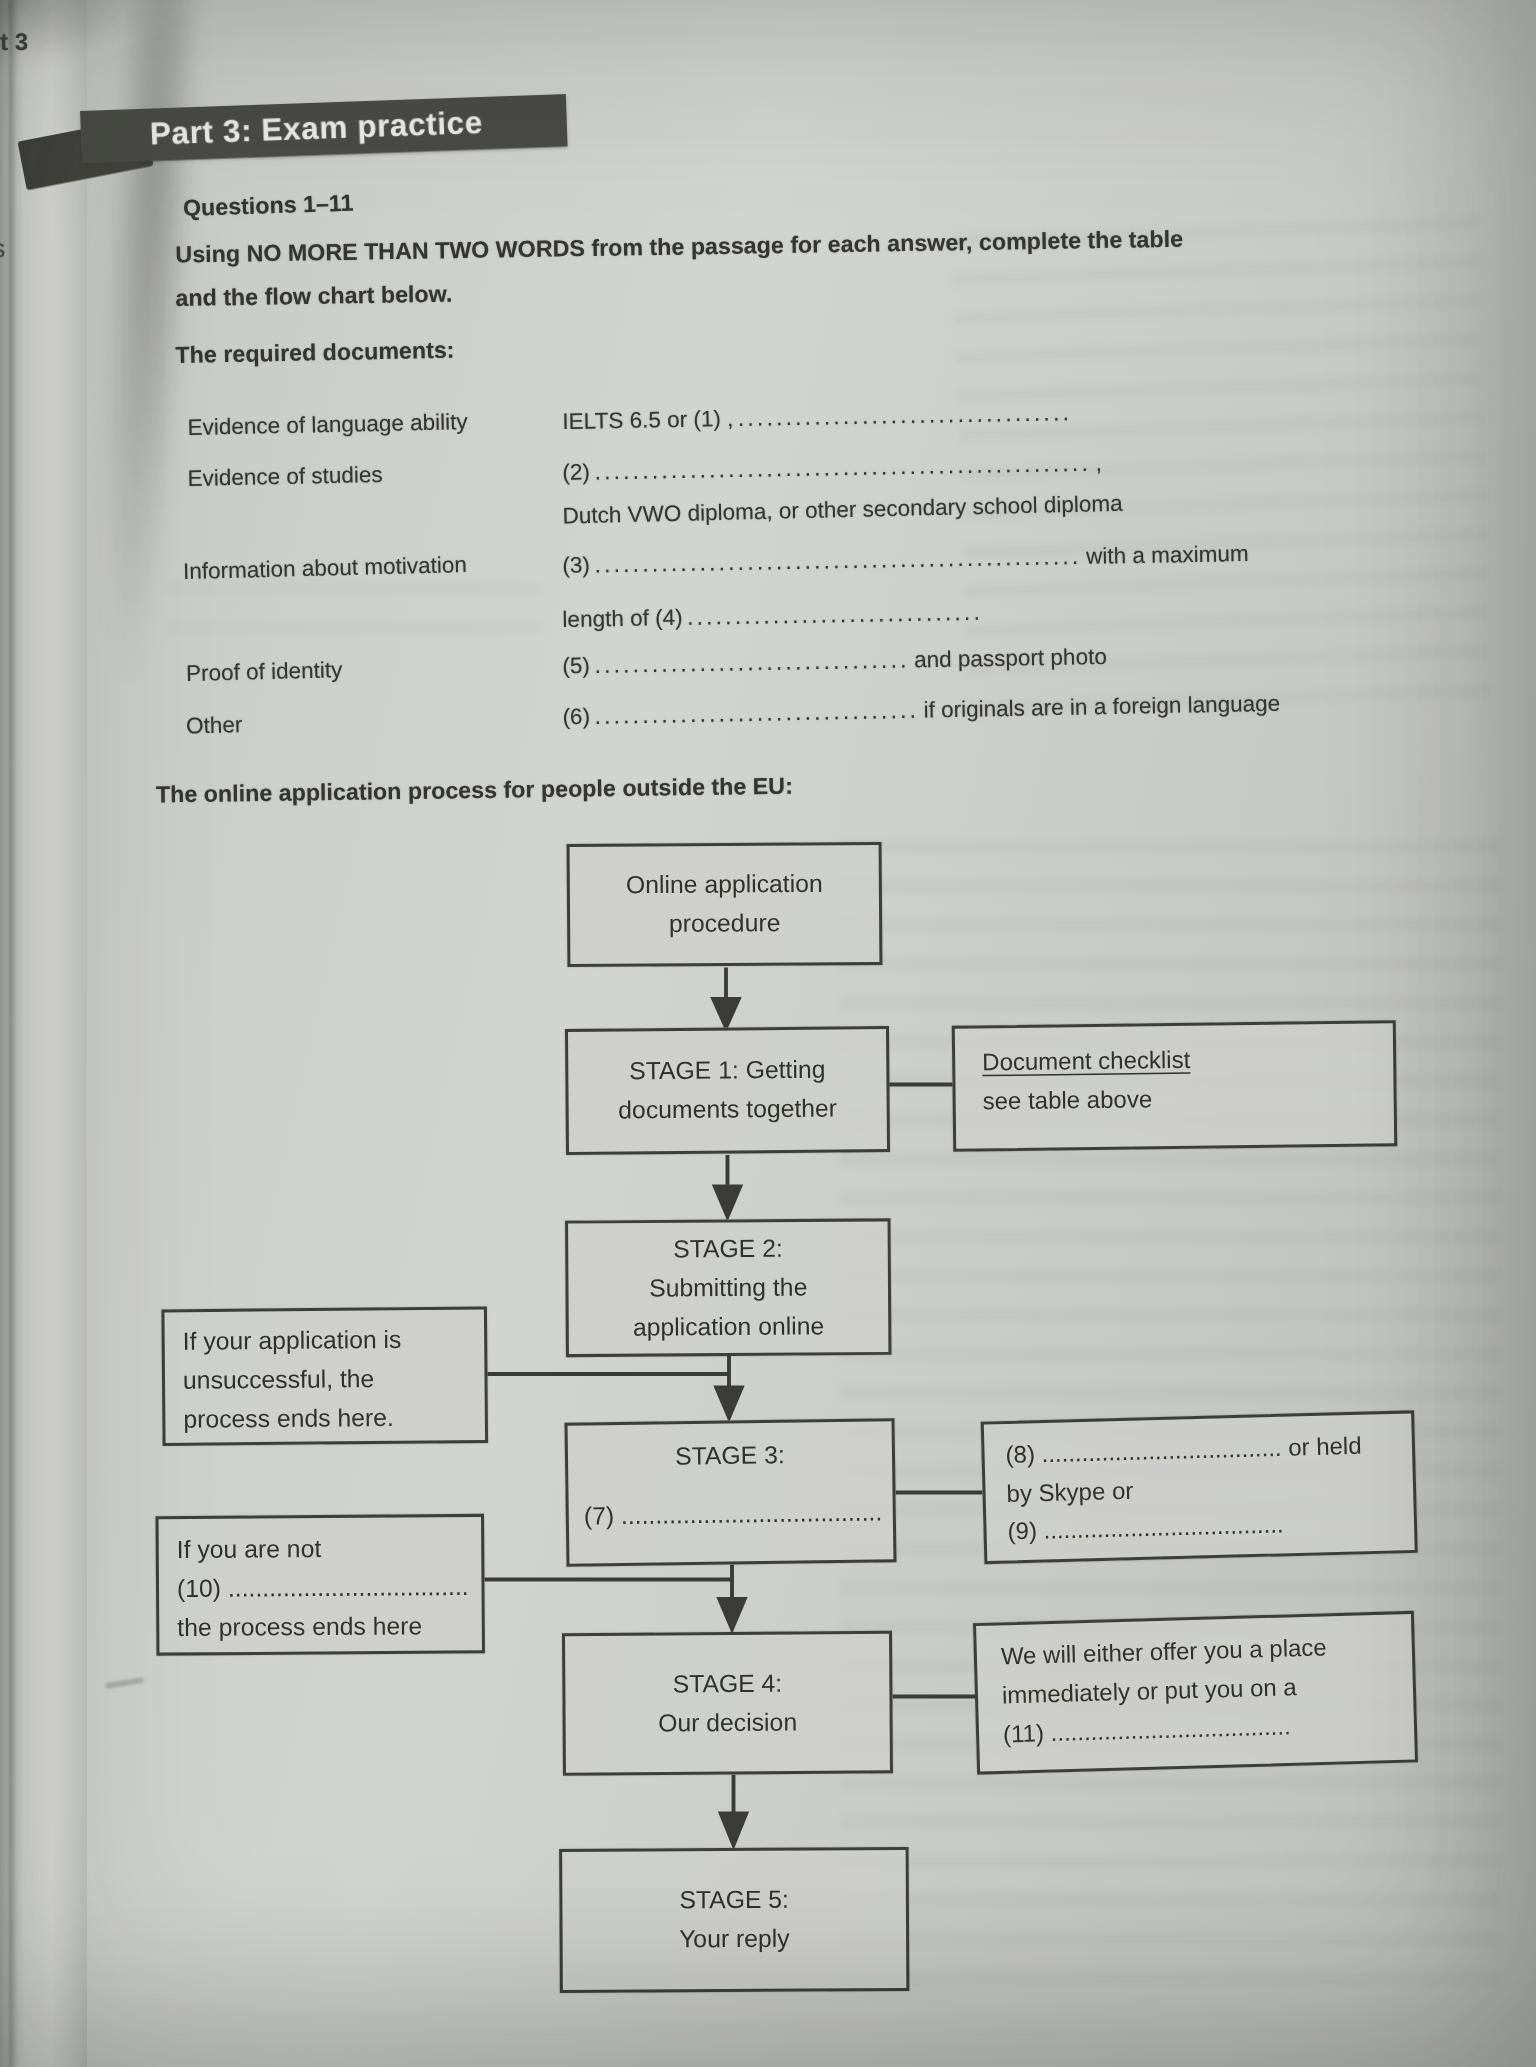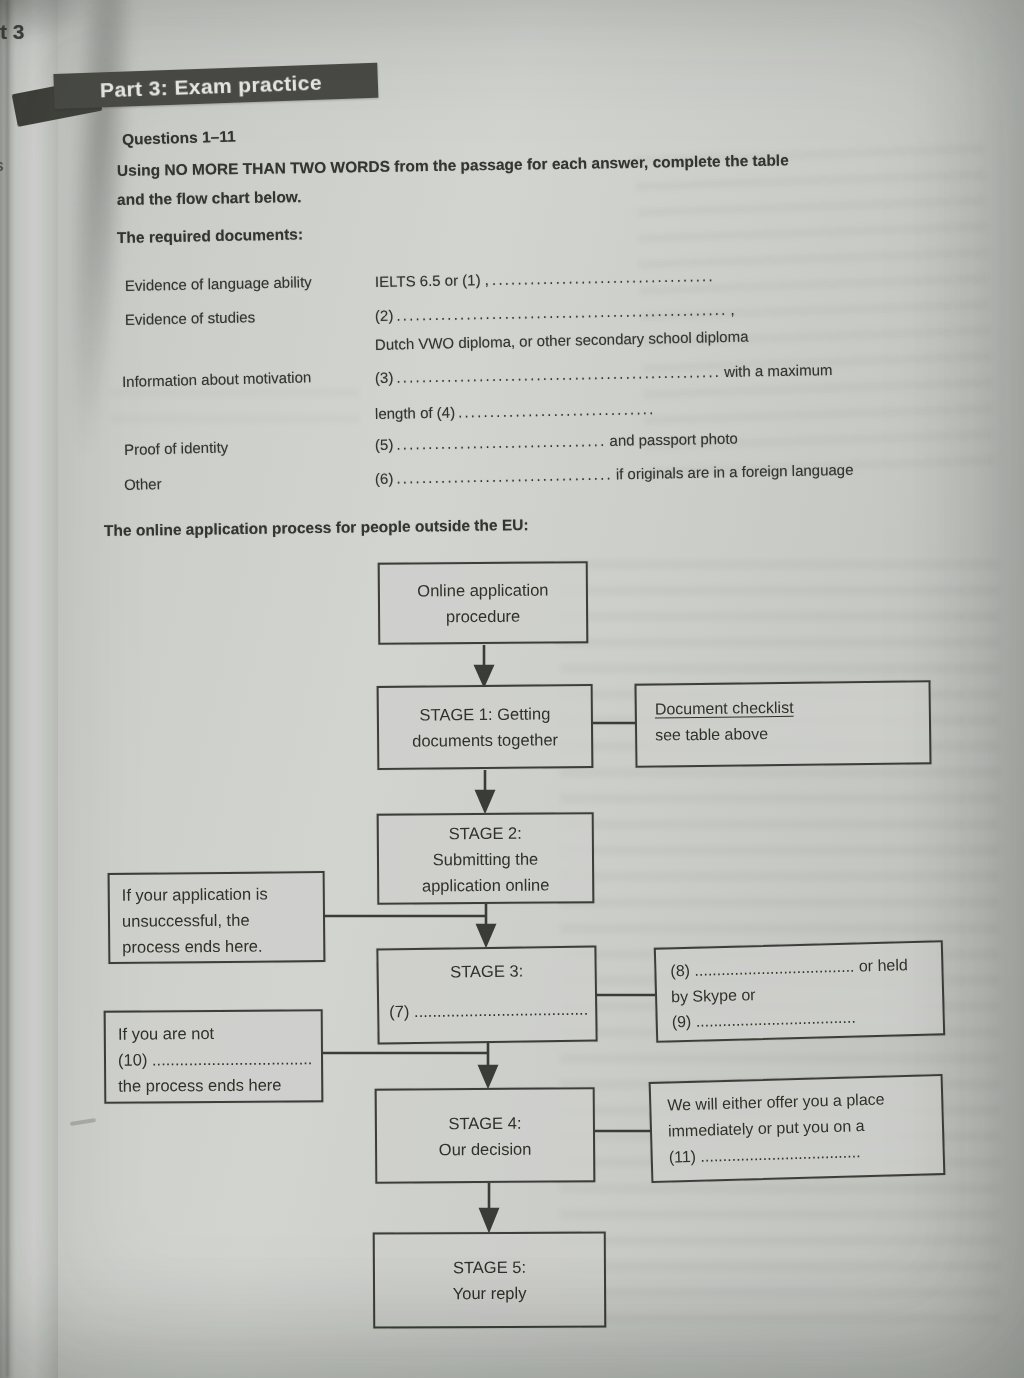--- a/index.html
+++ b/index.html
@@ -16,21 +16,21 @@
   .page-curl-shadow{position:absolute;left:44px;top:-60px;width:90px;height:860px;
     background:radial-gradient(ellipse 45% 55% at 50% 22%,rgba(25,27,23,0.30),rgba(25,27,23,0) 70%);
     filter:blur(6px);transform:rotate(3deg);}
   .corner-shadow{position:absolute;left:-20px;top:-25px;width:120px;height:70px;
     background:radial-gradient(ellipse at 20% 20%,rgba(25,27,23,0.35),rgba(25,27,23,0) 70%);filter:blur(5px);}
 
   .t{position:absolute;white-space:nowrap;}
   .b{font-weight:bold;}
   .soft{text-shadow:0 0 1px rgba(52,53,47,0.4);}
 
-  .stray-top{left:0px;top:20px;font-size:21px;font-weight:bold;color:#43453f;}
+  .stray-top{left:0px;top:20px;font-size:16px;font-weight:bold;color:#43453f;}
   .stray-mid{left:-5px;top:156px;font-size:17px;color:#53554f;}
 
   
   .band-tail{position:absolute;left:14px;top:86px;width:86px;height:33px;background:#42433d;
     transform:rotate(-11deg);border-radius:2px;filter:blur(0.4px);}
   .band{position:absolute;left:54px;top:74px;width:324px;height:35px;background:#4a4b46;
     transform:rotate(-2deg);transform-origin:0 50%;filter:blur(0.3px);
     box-shadow:0 1px 2px rgba(30,32,28,0.25);}
   .band-title{position:absolute;left:46px;top:6px;font-size:21px;font-weight:bold;color:#e9eae5;
     letter-spacing:0.4px;white-space:nowrap;text-shadow:0 0 1px rgba(255,255,255,0.3);}

